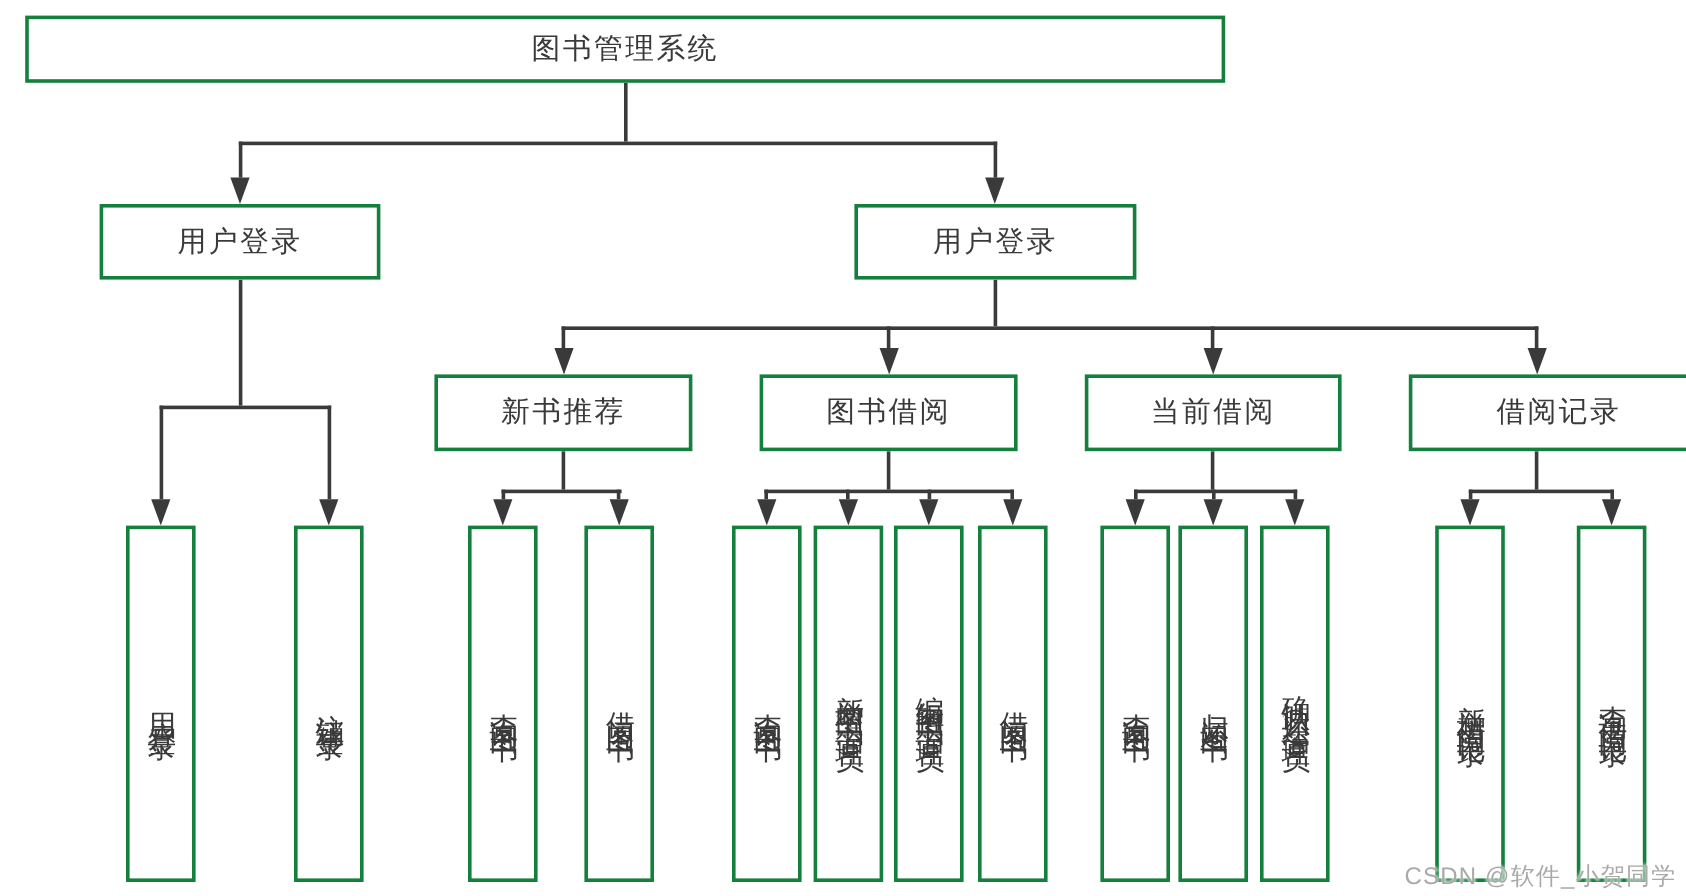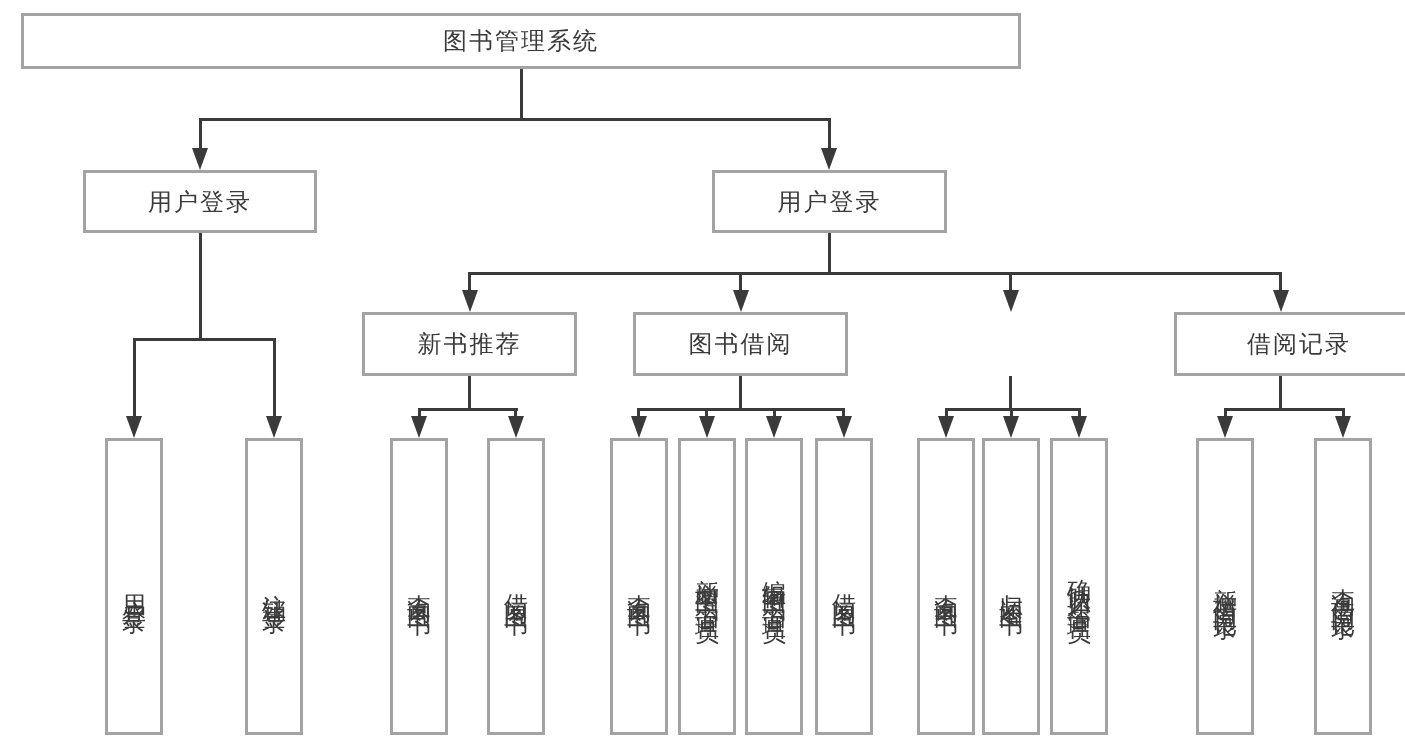--- a/index.html
+++ b/index.html
@@ -8,21 +8,21 @@
     width: 1405px;
     height: 747px;
     background: #ffffff;
     font-family: "Liberation Sans", "DejaVu Sans", sans-serif;
     overflow: hidden;
   }
   .box {
     position: absolute;
     box-sizing: border-box;
     background: #ffffff;
-    border: 3px solid #a3a3a3;
+    border: 3px solid #15803d;
     display: flex;
     align-items: center;
     justify-content: center;
     color: #3a3a3a;
     z-index: 2;
   }
   .box-h .lbl {
     font-size: 24px;
     letter-spacing: 2px;
     white-space: nowrap;
@@ -141,20 +141,23 @@
       <i class="stem"></i>
       <i class="head"></i>
     </div>
 
   <div class="box box-h" style="left:362px;top:312px;width:215px;height:64px">
     <span class="lbl">新书推荐</span>
   </div>
   <div class="box box-h" style="left:633px;top:312px;width:215px;height:64px">
     <span class="lbl">图书借阅</span>
   </div>
+  <div class="box box-h" style="left:904px;top:312px;width:214px;height:64px">
+    <span class="lbl">当前借阅</span>
+  </div>
   <div class="box box-h" style="left:1174px;top:312px;width:250px;height:64px">
     <span class="lbl">借阅记录</span>
   </div>
 
   <i class="vline" style="left:468px;top:376px;height:32px"></i>
   <i class="hline" style="left:417.5px;top:408px;width:100px"></i>
   <div class="arrow" style="left:411px;top:408px;height:30px">
       <i class="stem"></i>
       <i class="head"></i>
     </div>
@@ -245,14 +248,15 @@
     <span class="lbl">确认归还（管理员）</span>
   </div>
 
   <div class="box box-v" style="left:1196px">
     <span class="lbl">新增借阅记录</span>
   </div>
   <div class="box box-v" style="left:1314px">
     <span class="lbl">查询借阅记录</span>
   </div>
 
+  <div class="watermark">CSDN @软件_小贺同学</div>
 
 </div>
 
 </body></html>

